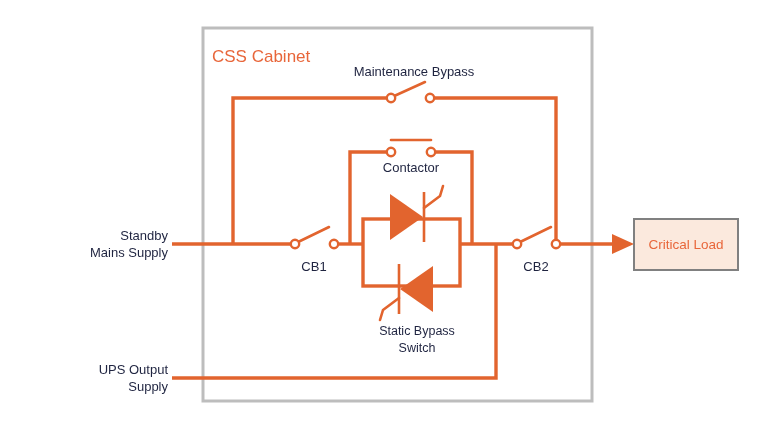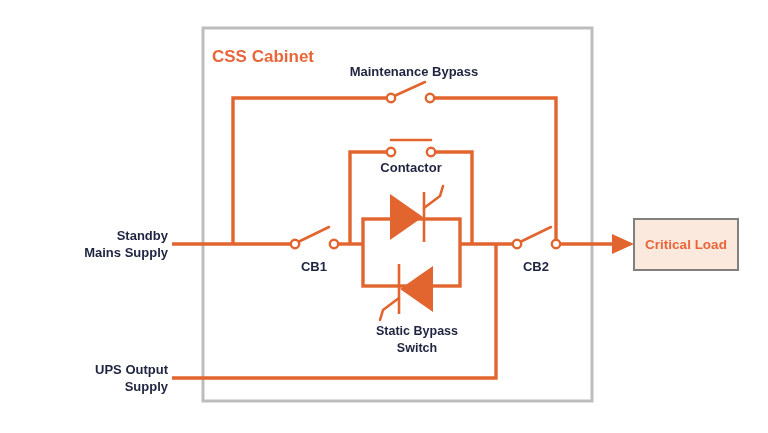--- a/index.html
+++ b/index.html
@@ -11,21 +11,20 @@
   body {
     width: 768px;
     height: 433px;
     font-family: "Liberation Sans", sans-serif;
     overflow: hidden;
   }
   #diagram-root {
     position: relative;
     width: 768px;
     height: 433px;
-    font-weight: bold;
   }
   svg#schematic {
     display: block;
     width: 768px;
     height: 433px;
   }
   .wire {
     stroke: #e2642e;
     stroke-width: 3.4;
     fill: none;

